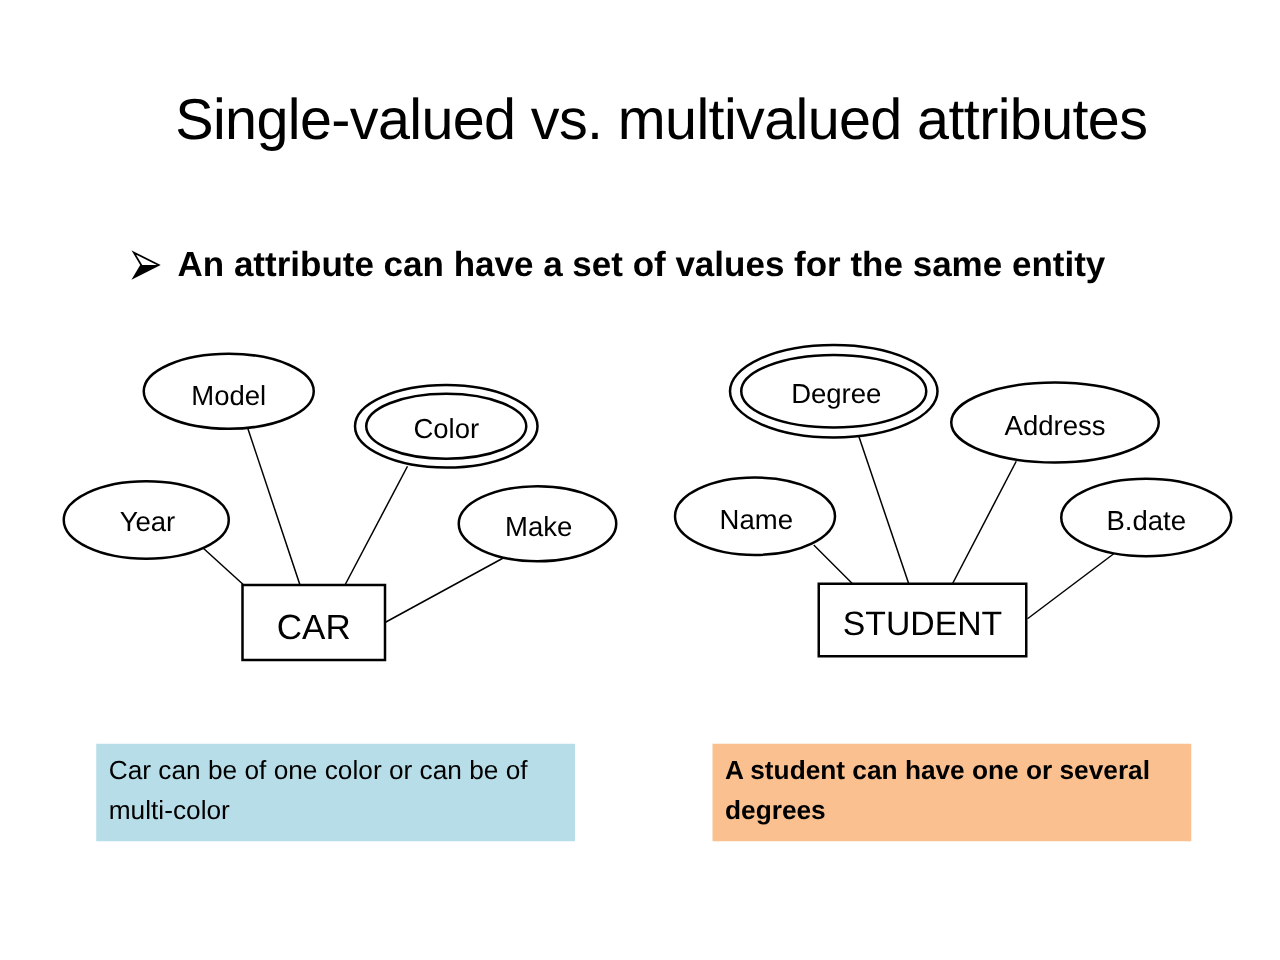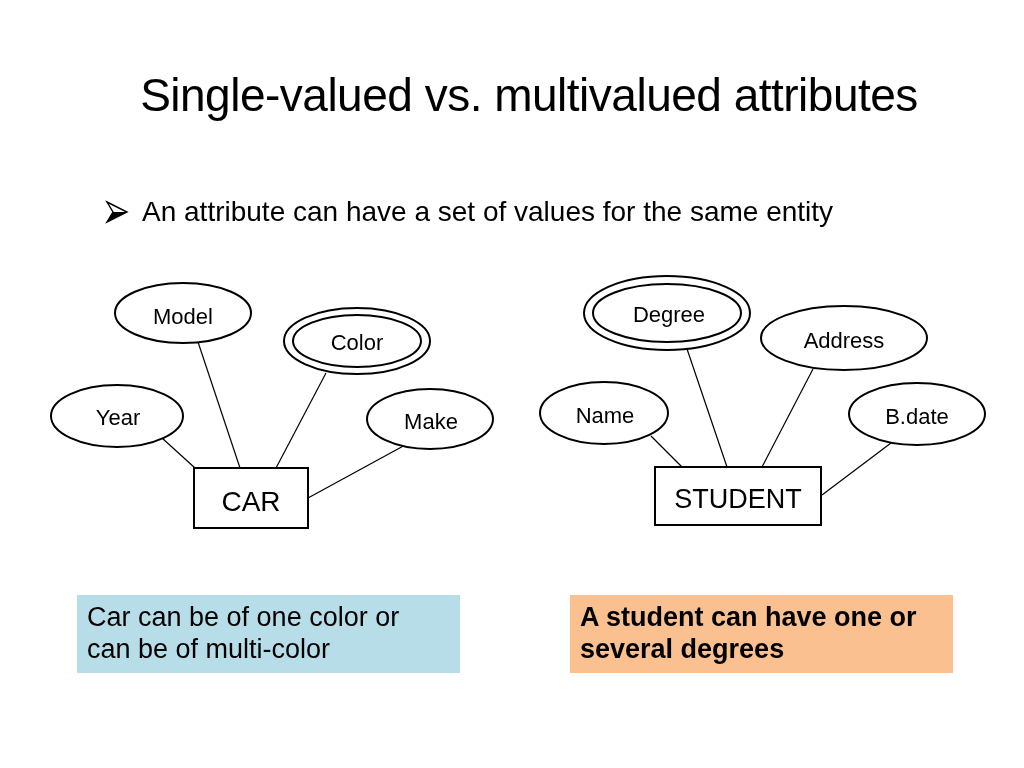--- a/index.html
+++ b/index.html
@@ -1,24 +1,24 @@
 <!DOCTYPE html>
 <html><head>
 <meta charset="utf-8">
 <style>
   html, body { margin:0; padding:0; background:#ffffff; }
   body { width:1024px; height:768px; position:relative; overflow:hidden;
          font-family:"Liberation Sans", "DejaVu Sans", sans-serif; color:#000; }
   .title { position:absolute; left:17px; top:68px; width:1024px; text-align:center;
            font-size:46px; letter-spacing:-0.5px; }
-  .bullet { position:absolute; left:104px; top:196px; font-size:28px; display:flex; align-items:center; }
+  .bullet { position:absolute; left:104px; top:196px; font-size:28px; display:flex; align-items:center;font-weight:bold; }
   .bullet .arrow { width:26px; height:26px; margin-right:12px; }
   svg.diagram { position:absolute; left:0; top:0; }
   svg.diagram text { font-family:"Liberation Sans", "DejaVu Sans", sans-serif; }
-  .note { position:absolute; font-size:27px; line-height:32px; padding:6px 10px; box-sizing:border-box; }
+  .note { position:absolute; font-size:21px; line-height:32px; padding:6px 10px; box-sizing:border-box; }
   .note.blue { left:77px; top:595px; width:383px; height:78px; background:#b7dde8; }
   .note.orange { left:570px; top:595px; width:383px; height:78px; background:#fac090;font-weight:bold; }
 </style>
 </head>
 <body>
 
 <div class="title">Single-valued vs. multivalued attributes</div>
 
 <div class="bullet">
   <svg class="arrow" viewBox="0 0 26 26">

